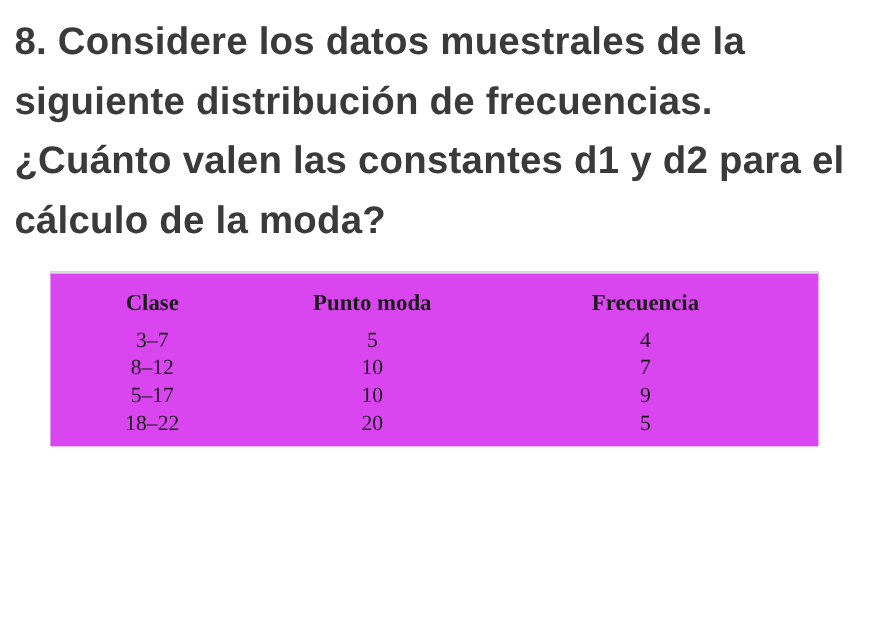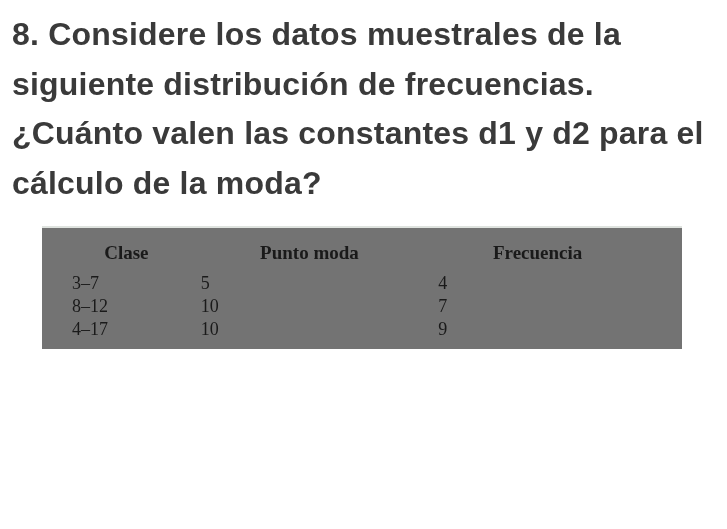--- a/index.html
+++ b/index.html
@@ -13,21 +13,21 @@
   .question-text {
     font-size: 32px;
     line-height: 1.55;
     color: #3a3a3a;
     font-weight: 700;
     letter-spacing: 0.2px;
   }
   .table-wrap {
     margin-top: 18px;
     margin-left: 30px;
-    background: #737373;
+    background: #d946ef;
     border-top: 2px solid #dfe3df;
     padding: 10px 35px 8px 20px;
     width: 640px;
     box-sizing: border-box;
   }
   table {
     width: 100%;
     border-collapse: collapse;
     font-family: "Times New Roman", Times, serif;
   }
@@ -35,21 +35,21 @@
     font-size: 19px;
     font-weight: bold;
     color: #1a1a1a;
     padding: 4px 10px 8px 10px;
     text-align: center;
   }
   td {
     font-size: 18px;
     color: #1a1a1a;
     padding: 1px 10px;
-    text-align: left;
+    text-align: center;
   }
 </style>
 </head>
 <body>
 
 <div class="question-text">8. Considere los datos muestrales de la siguiente distribución de frecuencias. ¿Cuánto valen las constantes d1 y d2 para el cálculo de la moda?</div>
 
 <div class="table-wrap">
   <table>
     <thead>
@@ -64,19 +64,24 @@
         <td>3–7</td>
         <td>5</td>
         <td>4</td>
       </tr>
       <tr>
         <td>8–12</td>
         <td>10</td>
         <td>7</td>
       </tr>
       <tr>
-        <td>4–17</td>
+        <td>5–17</td>
         <td>10</td>
         <td>9</td>
+      </tr>
+      <tr>
+        <td>18–22</td>
+        <td>20</td>
+        <td>5</td>
       </tr>
     </tbody>
   </table>
 </div>
 
 </body></html>

